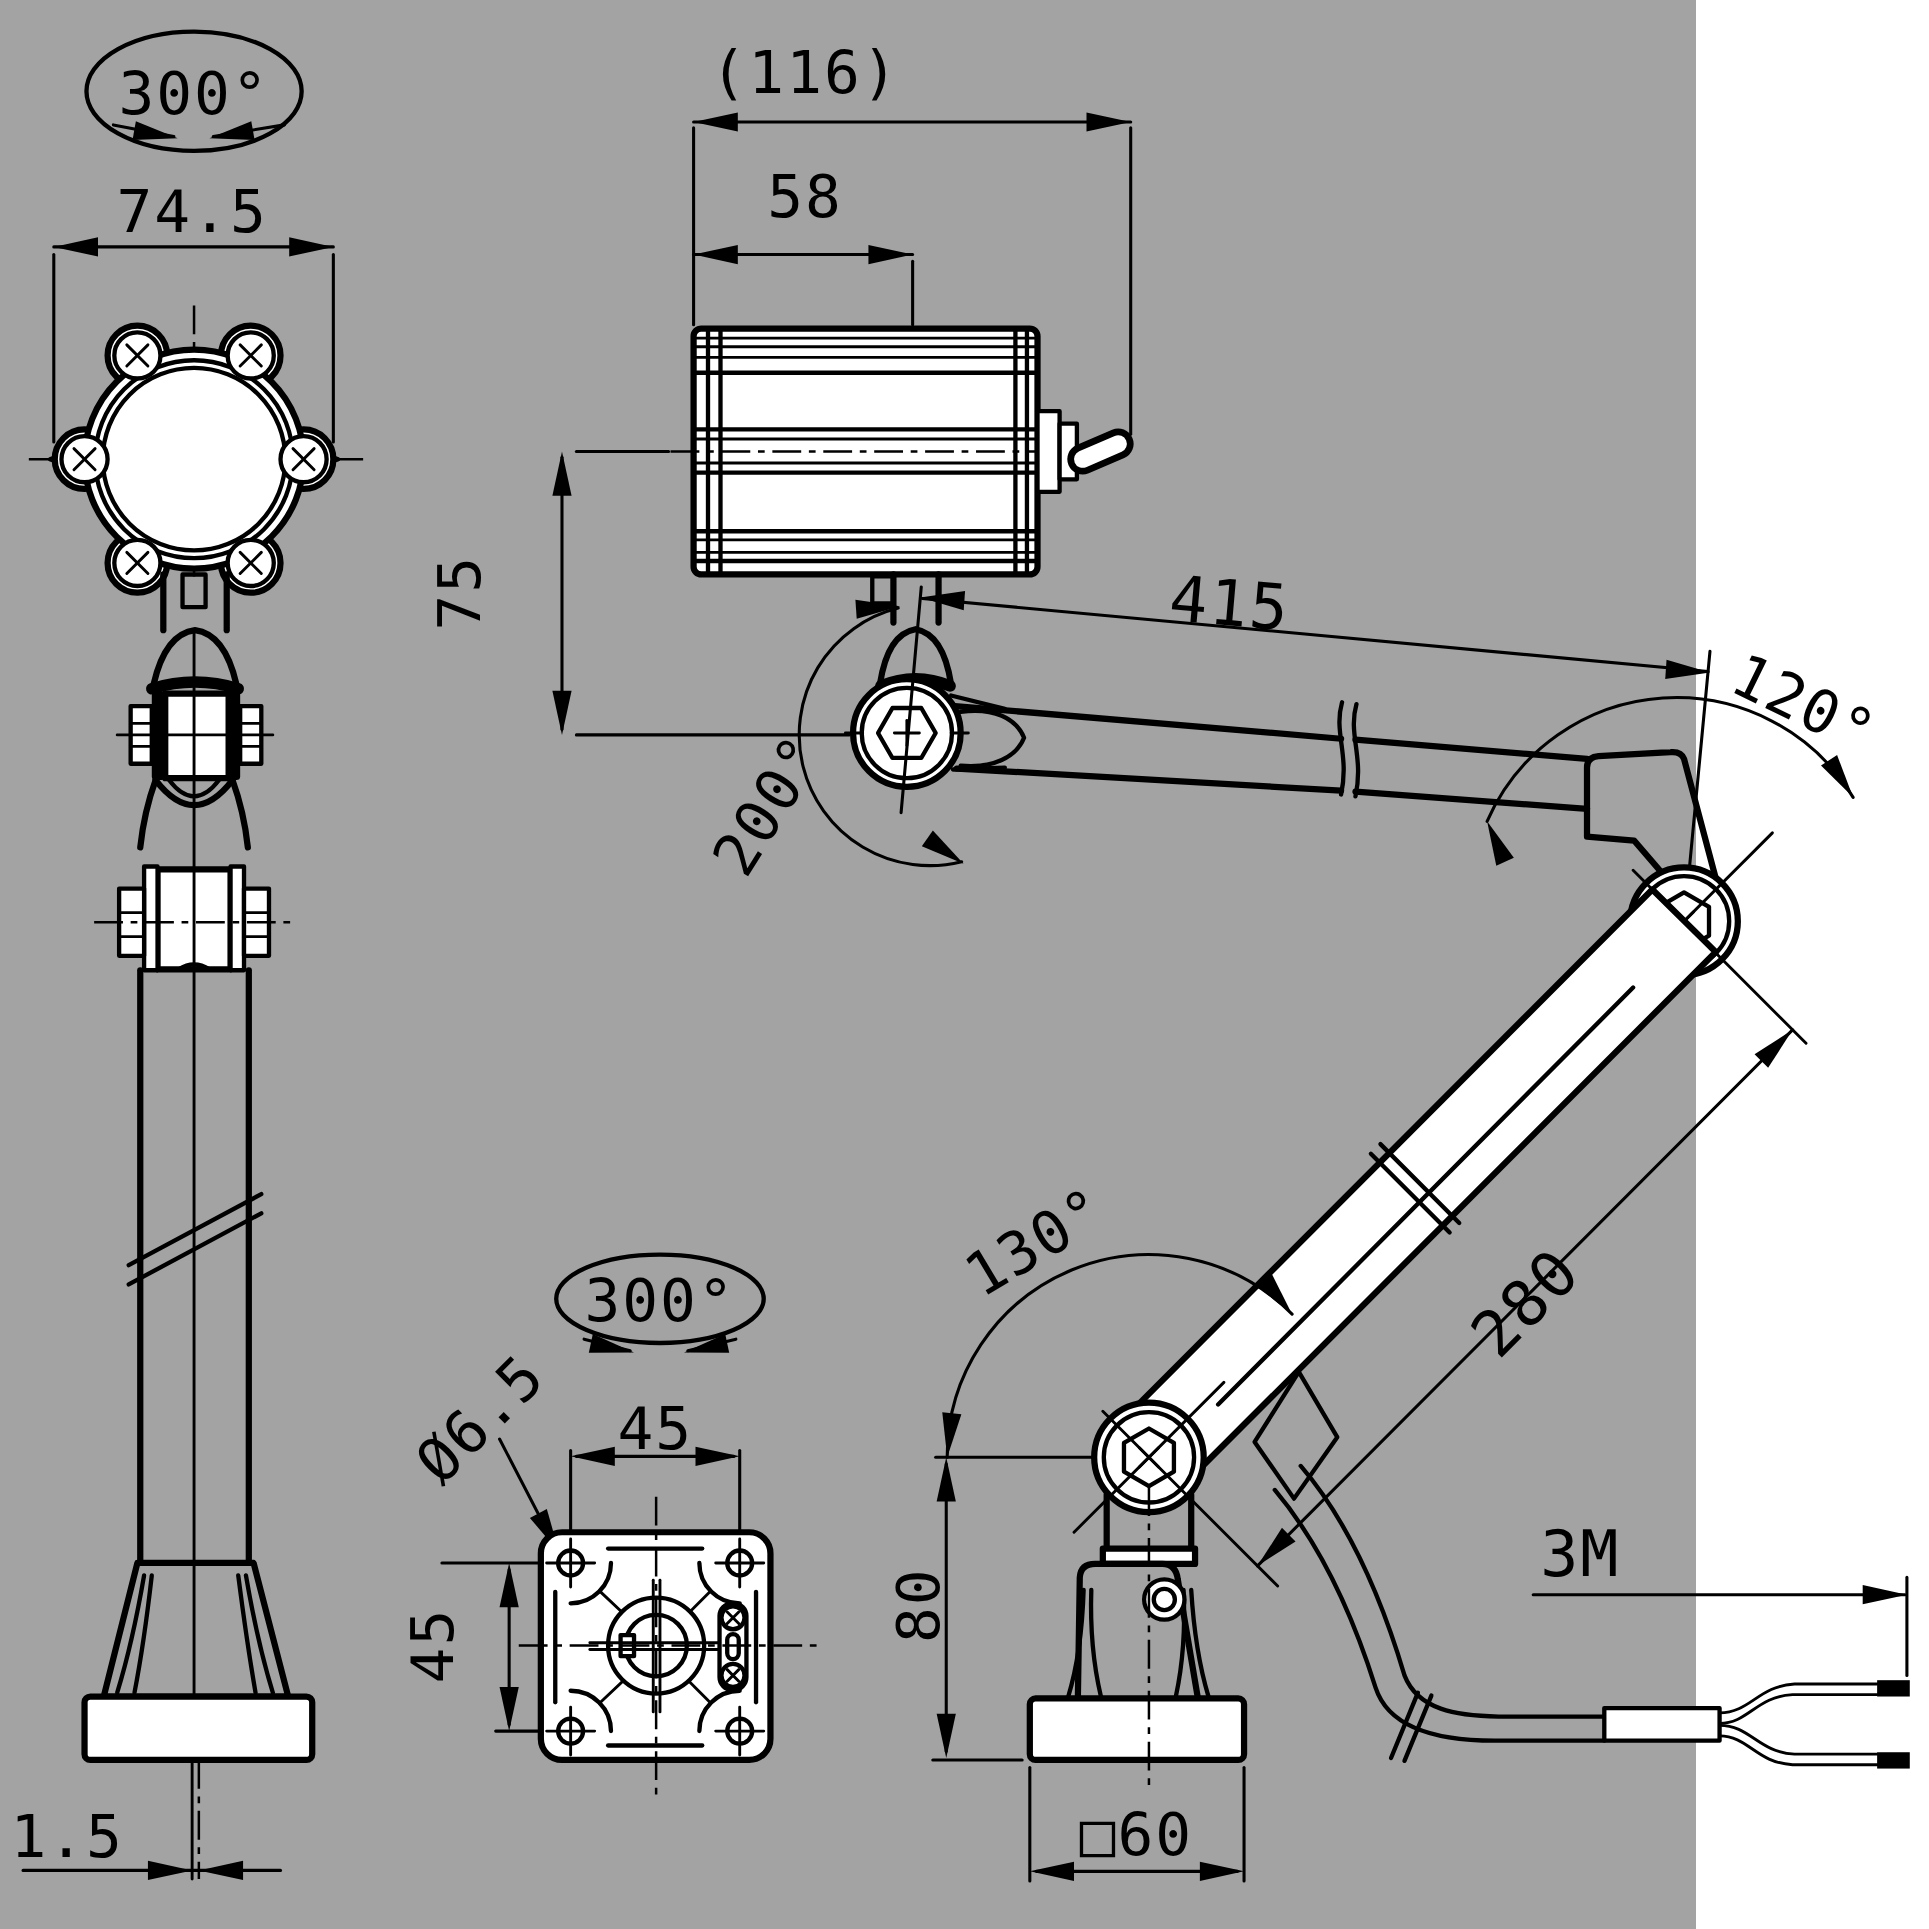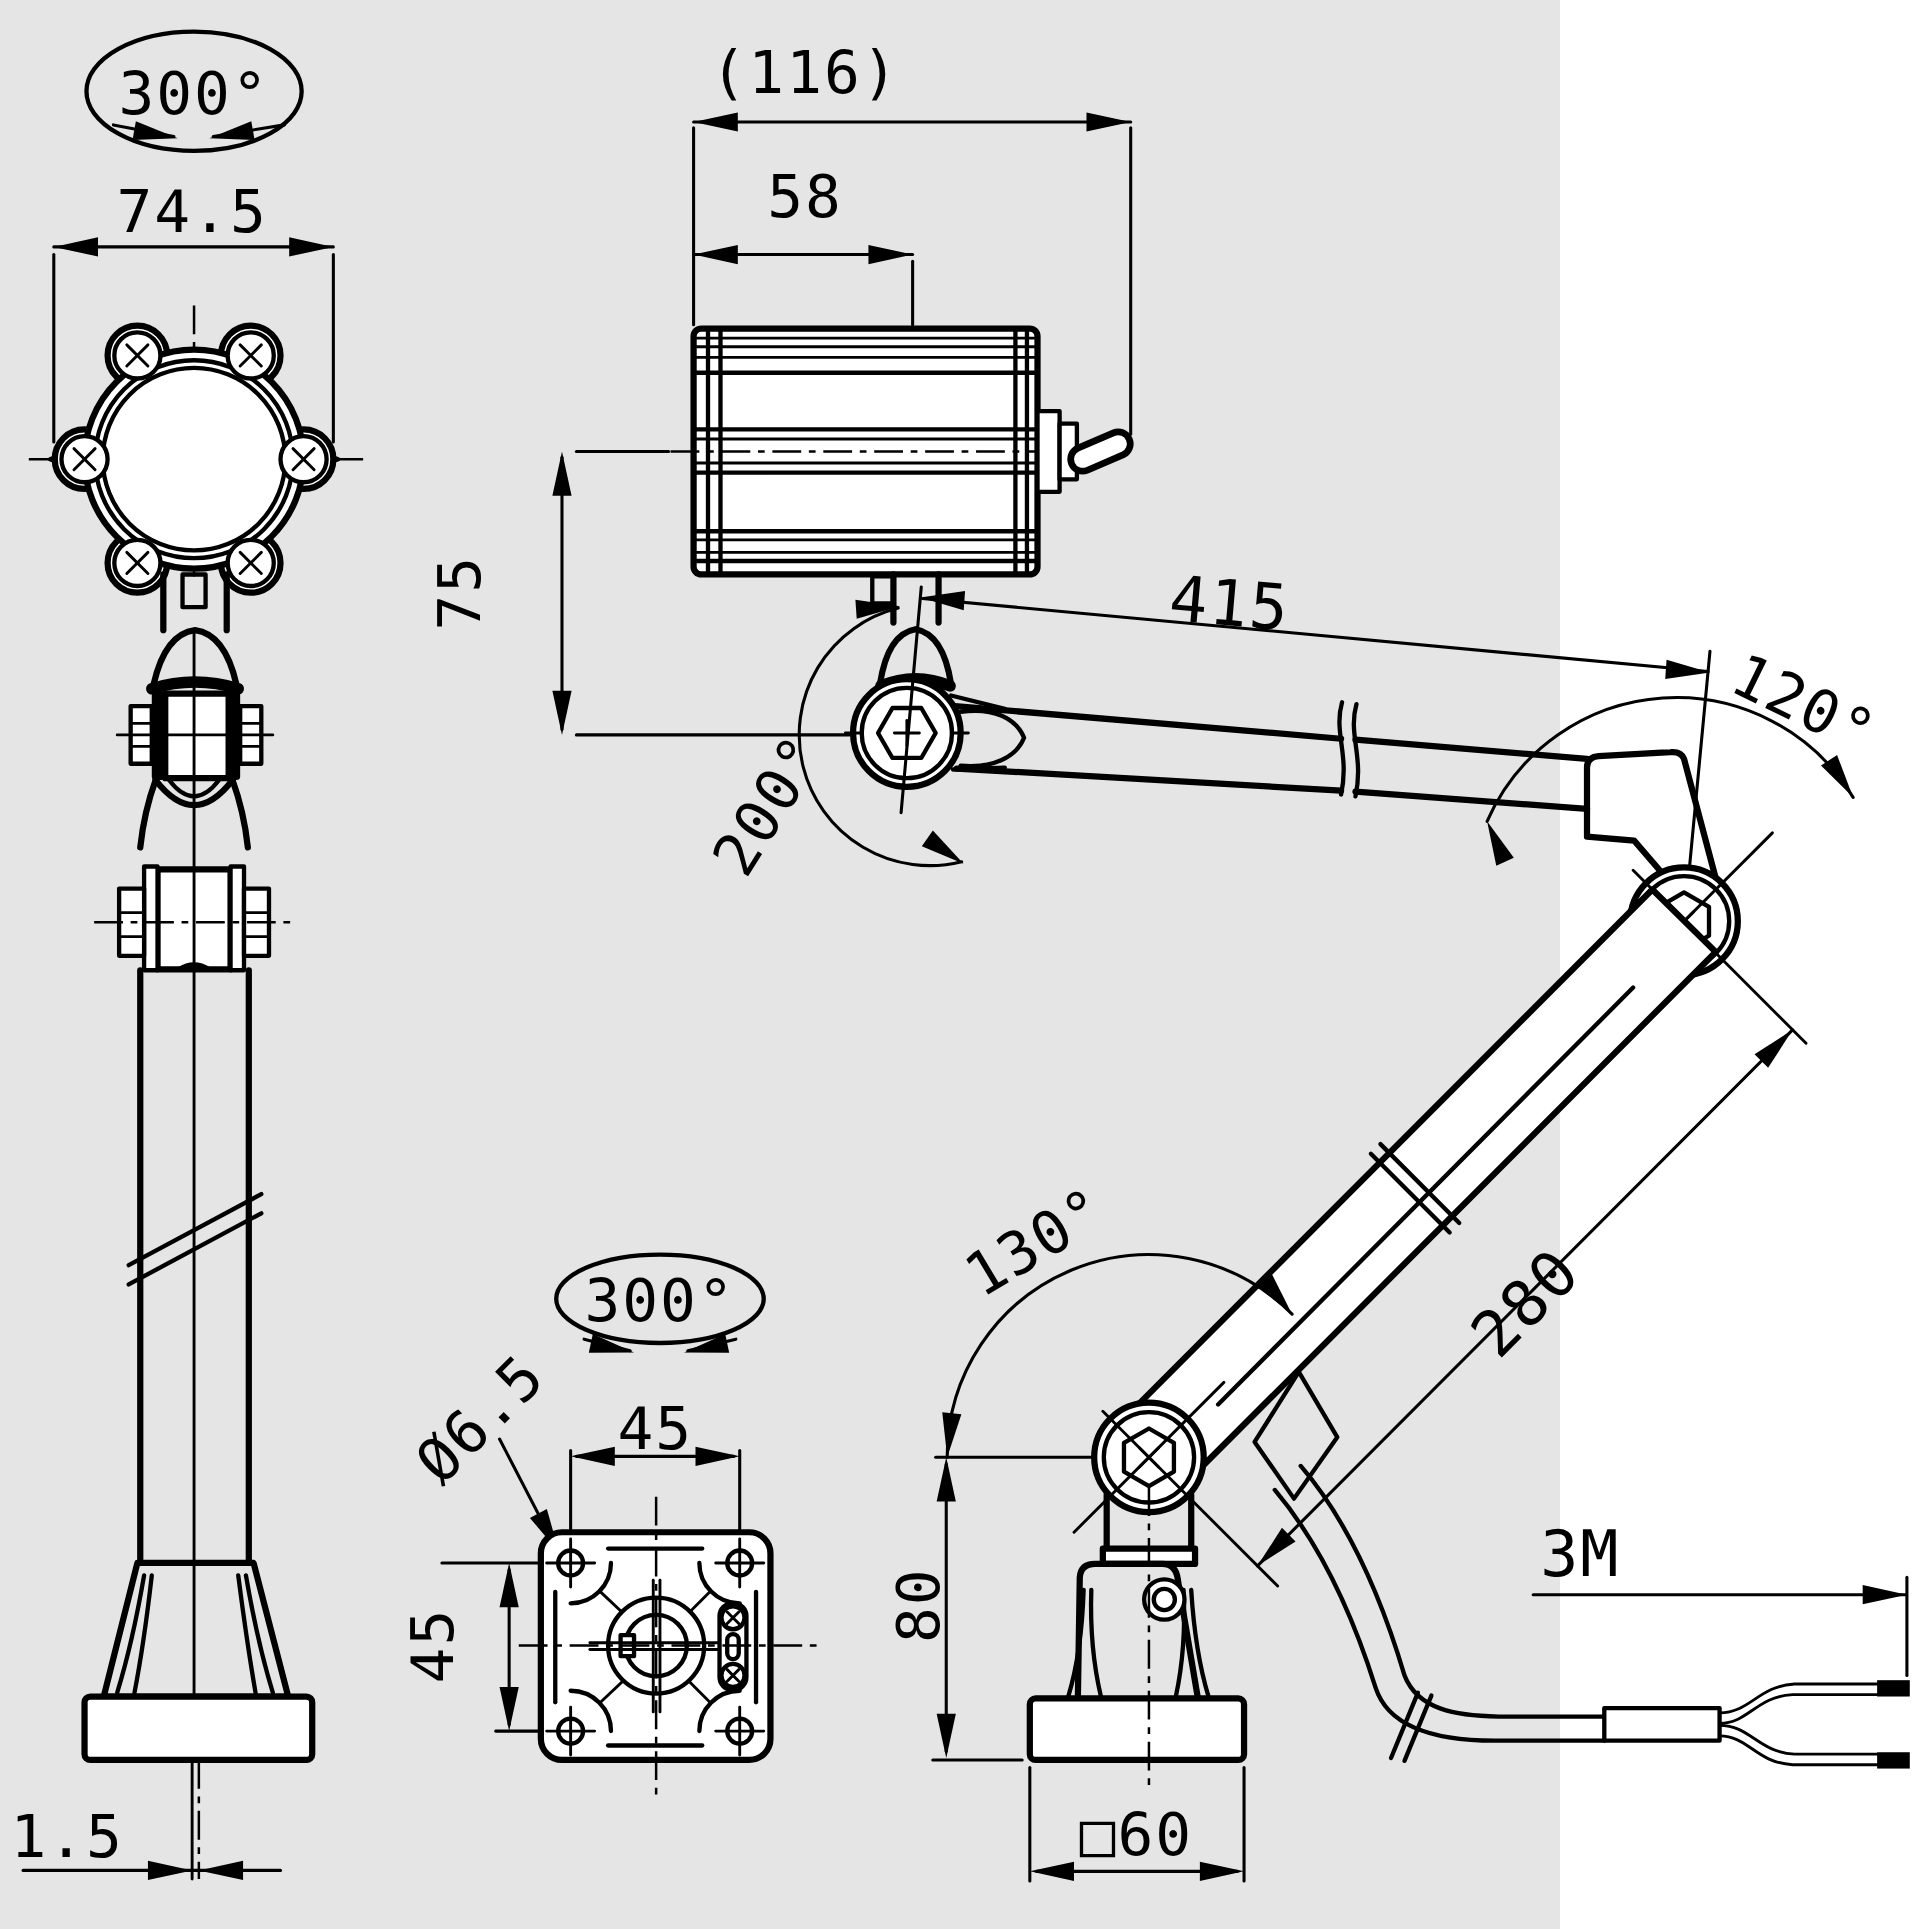--- a/index.html
+++ b/index.html
@@ -1,16 +1,16 @@
 <!DOCTYPE html>
 <html><head>
 <meta charset="utf-8">
 <style>
   html,body{margin:0;padding:0;background:#ffffff;}
-  #stage{width:1560px;height:1929px;background:#e5e5e5;position:relative;font-family:"DejaVu Sans Mono","Liberation Mono",monospace;}
+  #stage{width:1696px;height:1929px;background:#a3a3a3;position:relative;font-family:"DejaVu Sans Mono","Liberation Mono",monospace;}
   svg{display:block;}
   .ol{stroke:#000;fill:none;stroke-width:6.5;stroke-linecap:round;stroke-linejoin:round}
   .md{stroke:#000;fill:none;stroke-width:4.5;stroke-linecap:round;stroke-linejoin:round}
   .tn{stroke:#000;fill:none;stroke-width:3;stroke-linecap:round}
   .dim{stroke:#000;fill:none;stroke-width:3.2;stroke-linecap:round}
   .cl{stroke:#000;fill:none;stroke-width:2.6;stroke-dasharray:30 8 7 8}
   .thick{stroke:#000;fill:none;stroke-width:12;stroke-linecap:round}
   .wf{fill:#ffffff;stroke:#000;stroke-width:6.5;stroke-linejoin:round}
   .wf2{fill:#ffffff;stroke:#000;stroke-width:4.5;stroke-linejoin:round}
   .bk{fill:#000;stroke:none}

